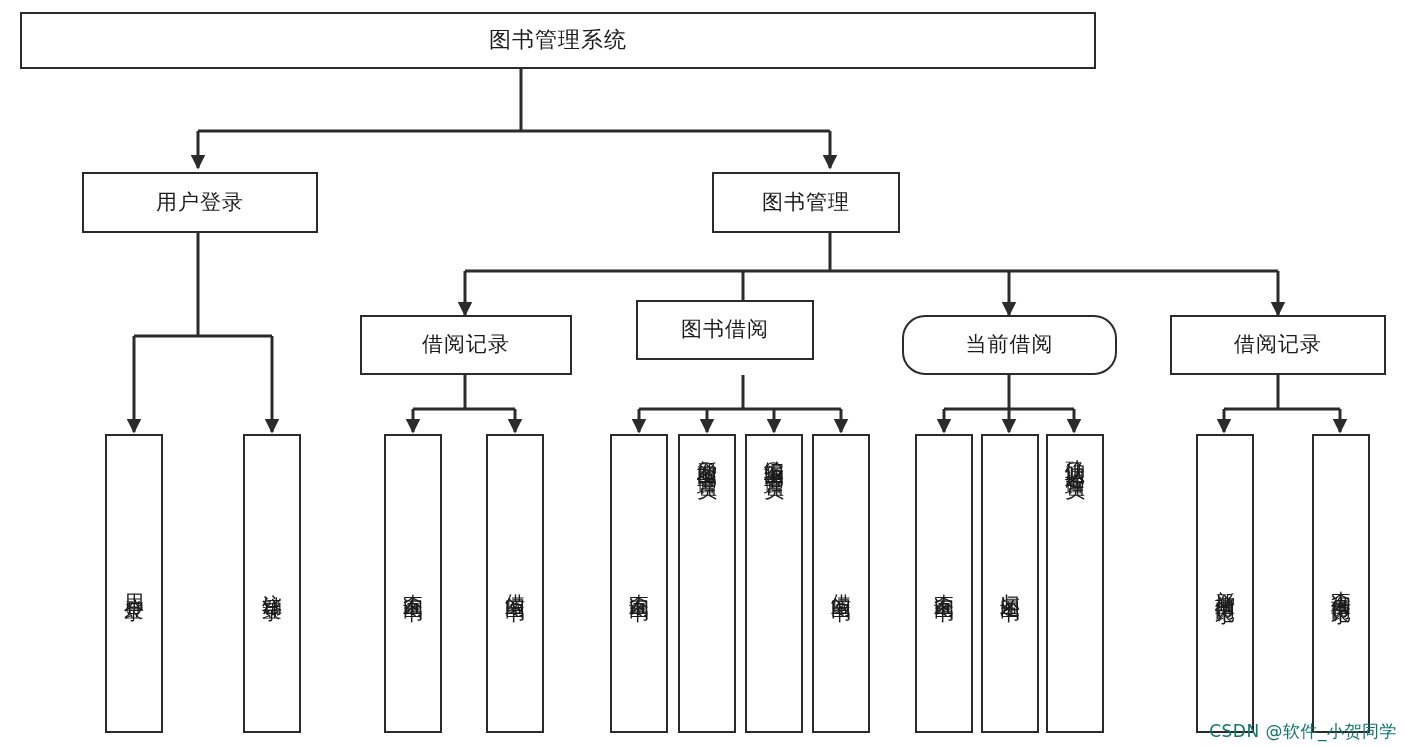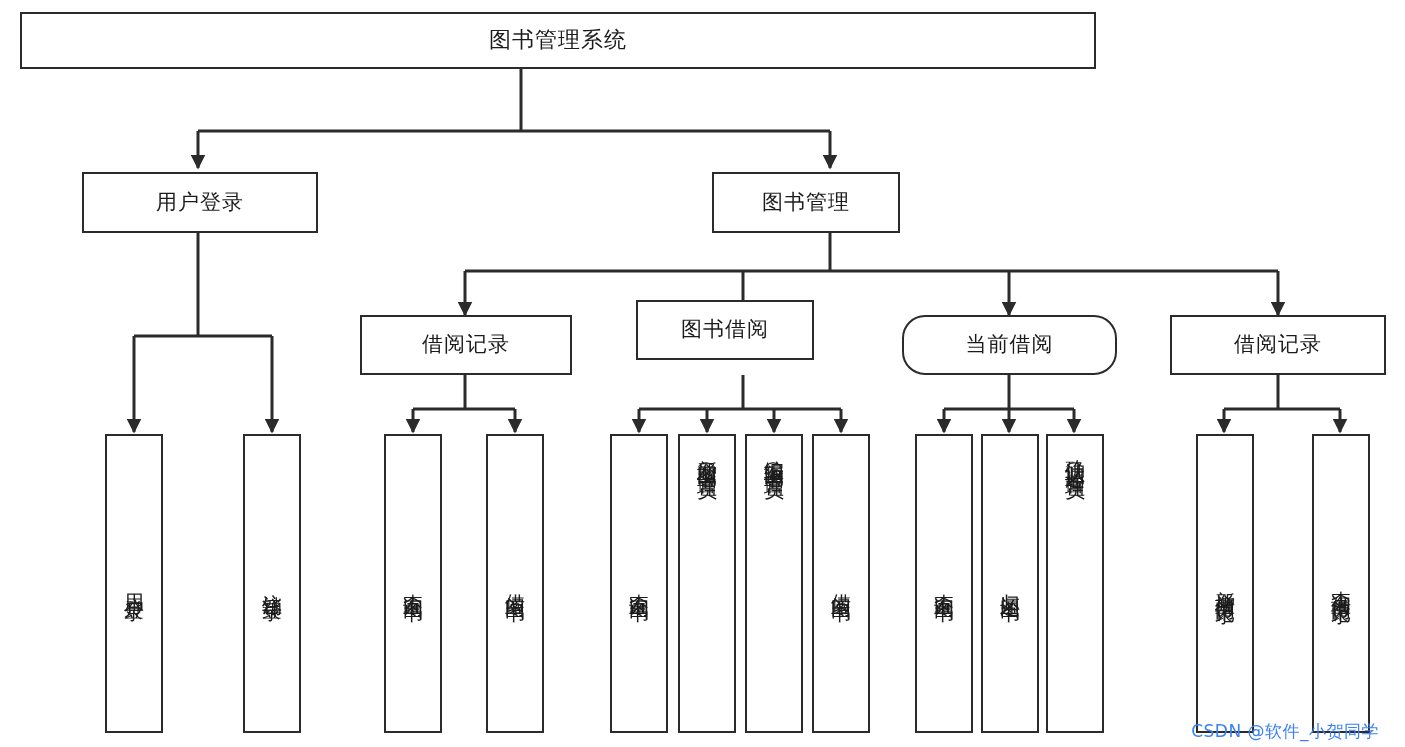--- a/index.html
+++ b/index.html
@@ -57,24 +57,24 @@
     line-height: 1.05;
     white-space: nowrap;
     display: block;
   }
   .leaf.center {
     align-items: center;
     padding-top: 0;
   }
   .watermark {
     position: absolute;
-    right: 26px;
+    right: 8px;
     bottom: 4px;
     font-size: 17px;
-    color: #3b82f6;
+    color: #0f766e;
     letter-spacing: 0.5px;
     white-space: nowrap;
     user-select: none;
   }
 </style>
 </head>
 <body>
 
 <div id="canvas">
 

